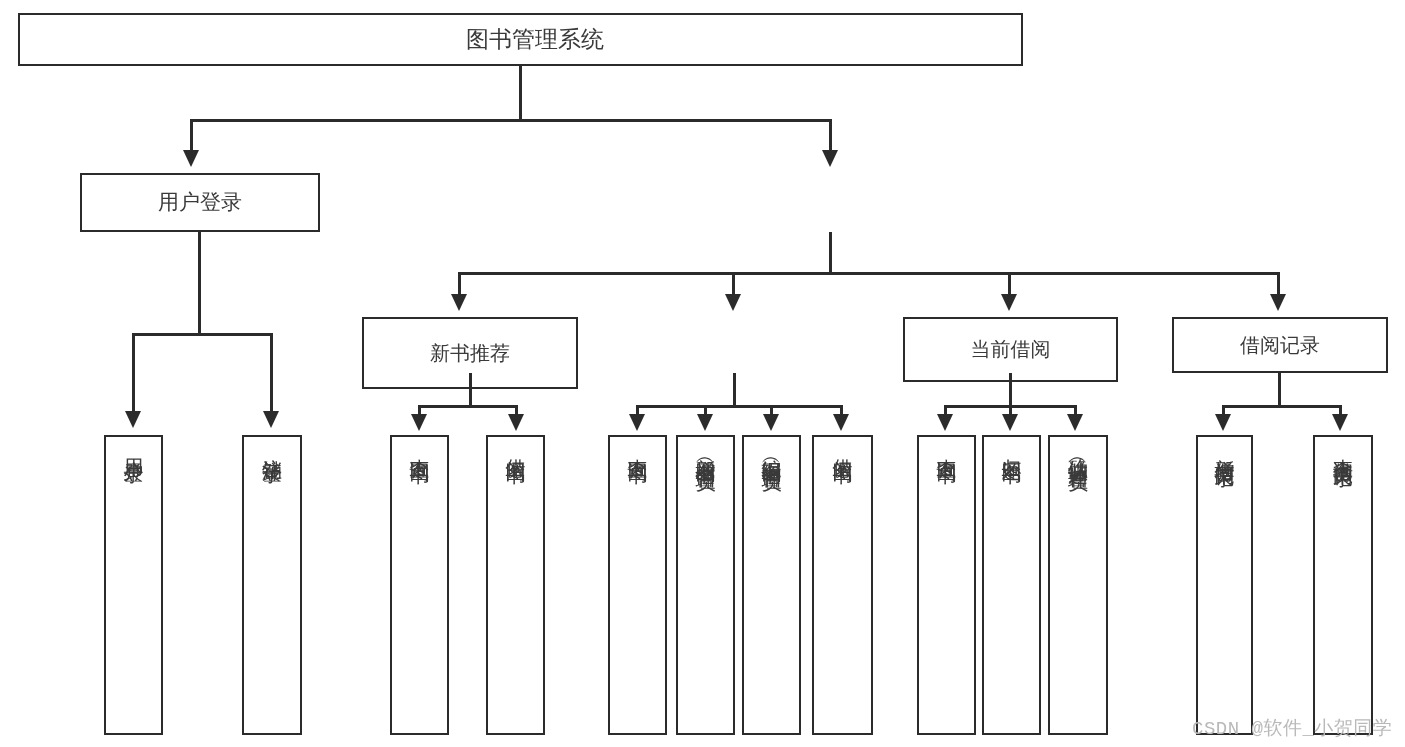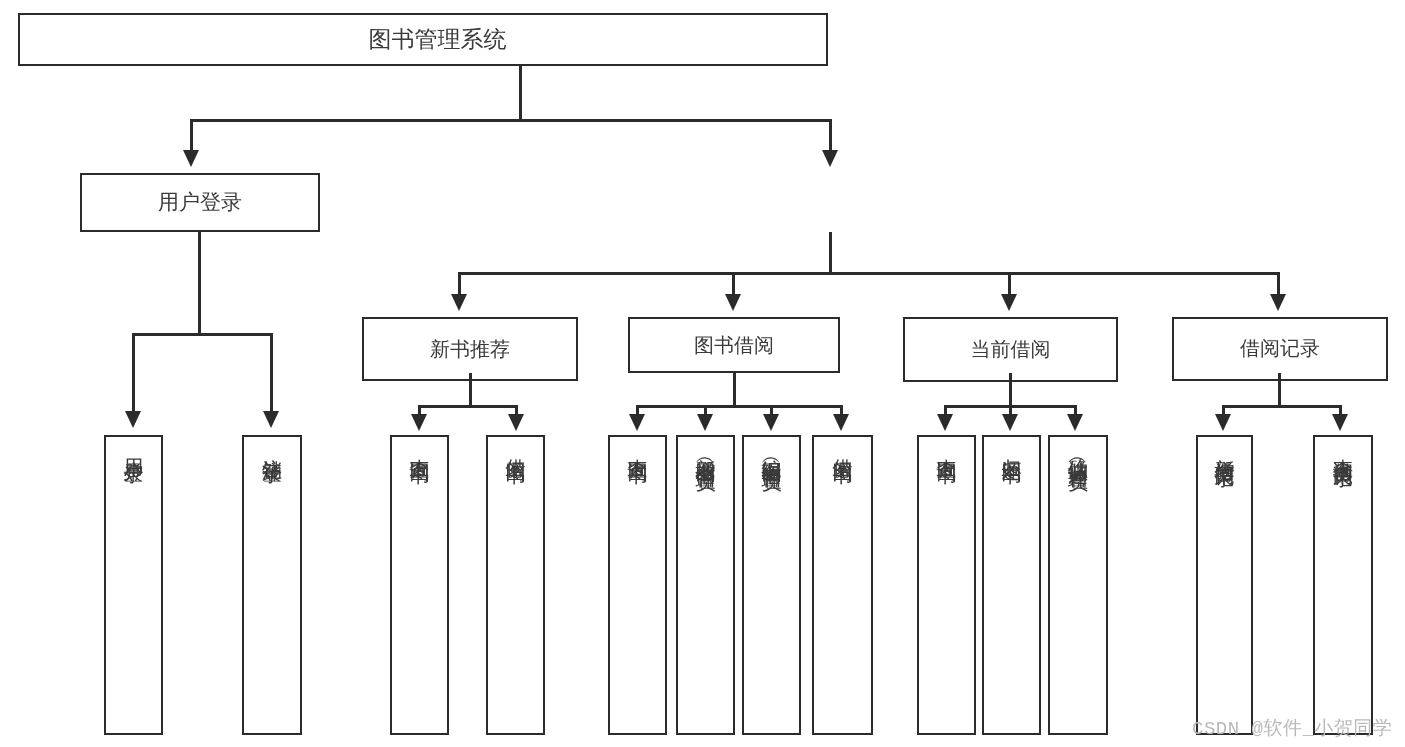--- a/index.html
+++ b/index.html
@@ -75,21 +75,21 @@
     white-space: nowrap;
     letter-spacing: 0.5px;
     font-family: Liberation Mono, monospace;
   }
 </style>
 </head>
 <body>
 
 <div id="canvas">
 
-  <div class="node root" style="left:18px; top:13px; width:810px; height:53px;padding-left:29px;">
+  <div class="node root" style="left:18px; top:13px; width:1005px; height:53px;padding-left:29px;">
     <span class="htext">图书管理系统</span>
   </div>
 
   <div class="edge v" style="left:519px; top:66px; width:3px; height:53px;"></div>
 
   <div class="edge h" style="left:190px; top:119px; width:642px; height:3px;"></div>
 
   <div class="edge v" style="left:190px; top:119px; width:3px; height:33px;"></div>
   <div class="arrow" style="left:183px; top:150px;"></div>
 
@@ -123,30 +123,27 @@
 
   <div class="edge v" style="left:732px; top:272px; width:3px; height:24px;"></div>
   <div class="arrow" style="left:725px; top:294px;"></div>
 
   <div class="edge v" style="left:1008px; top:272px; width:3px; height:24px;"></div>
   <div class="arrow" style="left:1001px; top:294px;"></div>
 
   <div class="edge v" style="left:1277px; top:272px; width:3px; height:24px;"></div>
   <div class="arrow" style="left:1270px; top:294px;"></div>
 
-  <div class="node level2" style="left:362px; top:317px; width:216px; height:64px;">
+  <div class="node level2" style="left:362px; top:317px; width:216px; height:72px;">
     <span class="htext">新书推荐</span>
-  </div>
-  <div class="node level2" style="left:628px; top:317px; width:212px; height:56px;">
-    <span class="htext">图书借阅</span>
   </div>
   <div class="node level2" style="left:903px; top:317px; width:215px; height:65px;">
     <span class="htext">当前借阅</span>
   </div>
-  <div class="node level2" style="left:1172px; top:317px; width:216px; height:64px;font-family:Liberation Mono, monospace;">
+  <div class="node level2" style="left:1172px; top:317px; width:216px; height:56px;">
     <span class="htext">借阅记录</span>
   </div>
 
   <div class="edge v" style="left:469px; top:373px; width:3px; height:33px;"></div>
   <div class="edge h" style="left:418px; top:405px; width:100px; height:3px;"></div>
   <div class="edge v" style="left:418px; top:405px; width:3px; height:12px;"></div>
   <div class="arrow" style="left:411px; top:414px;"></div>
   <div class="edge v" style="left:515px; top:405px; width:3px; height:12px;"></div>
   <div class="arrow" style="left:508px; top:414px;"></div>
 

